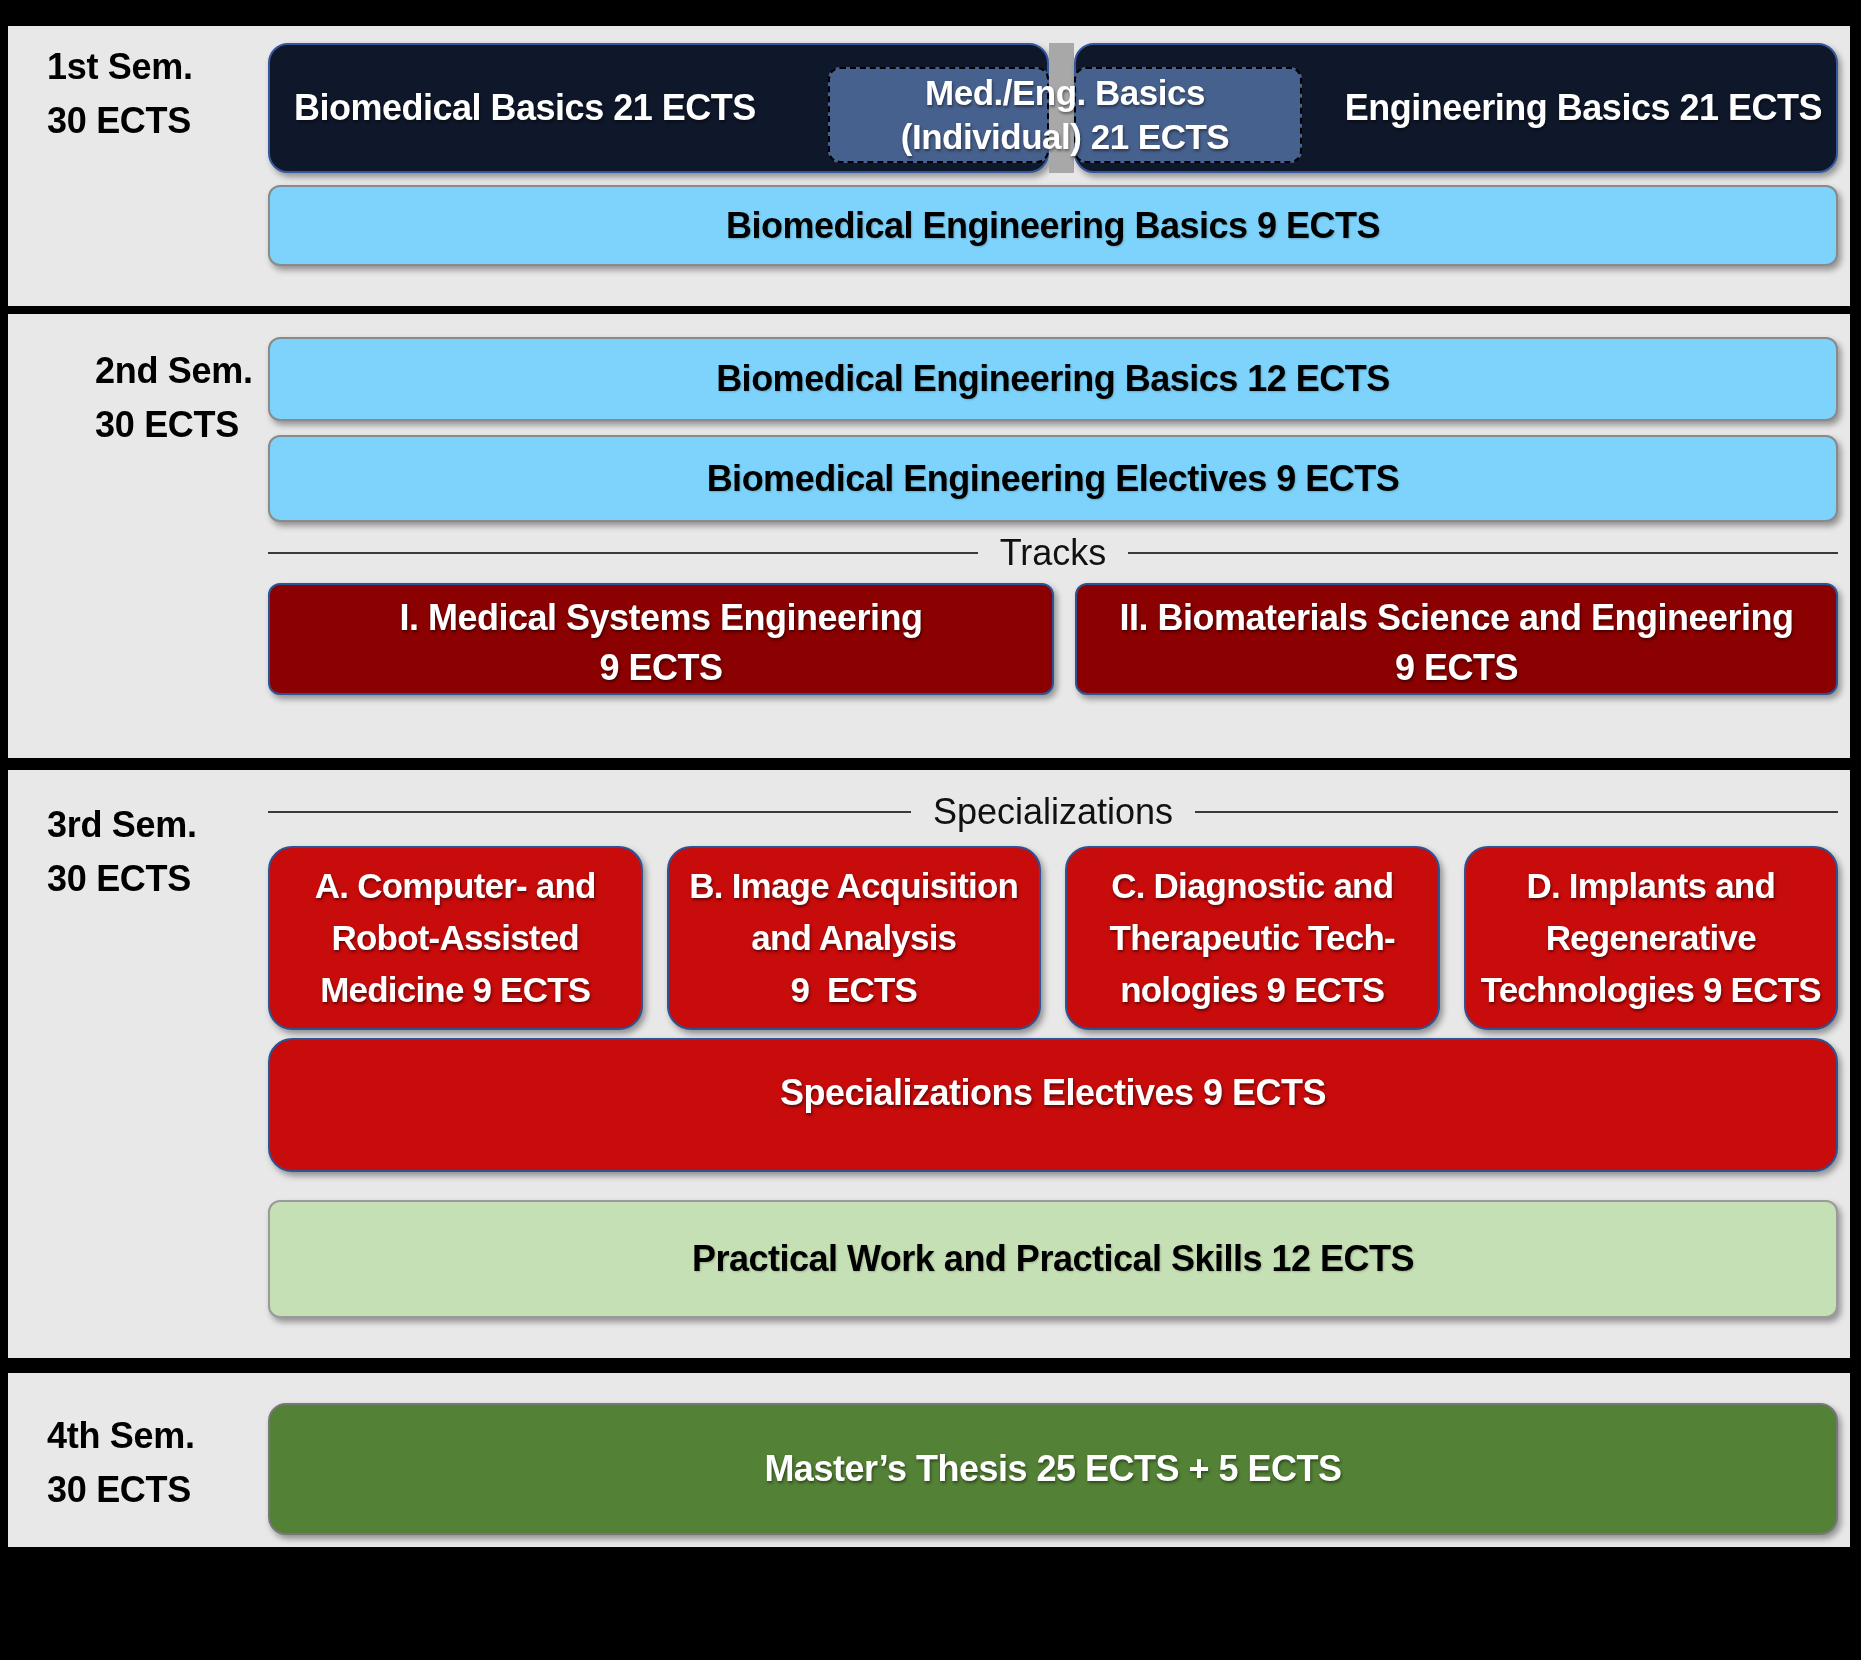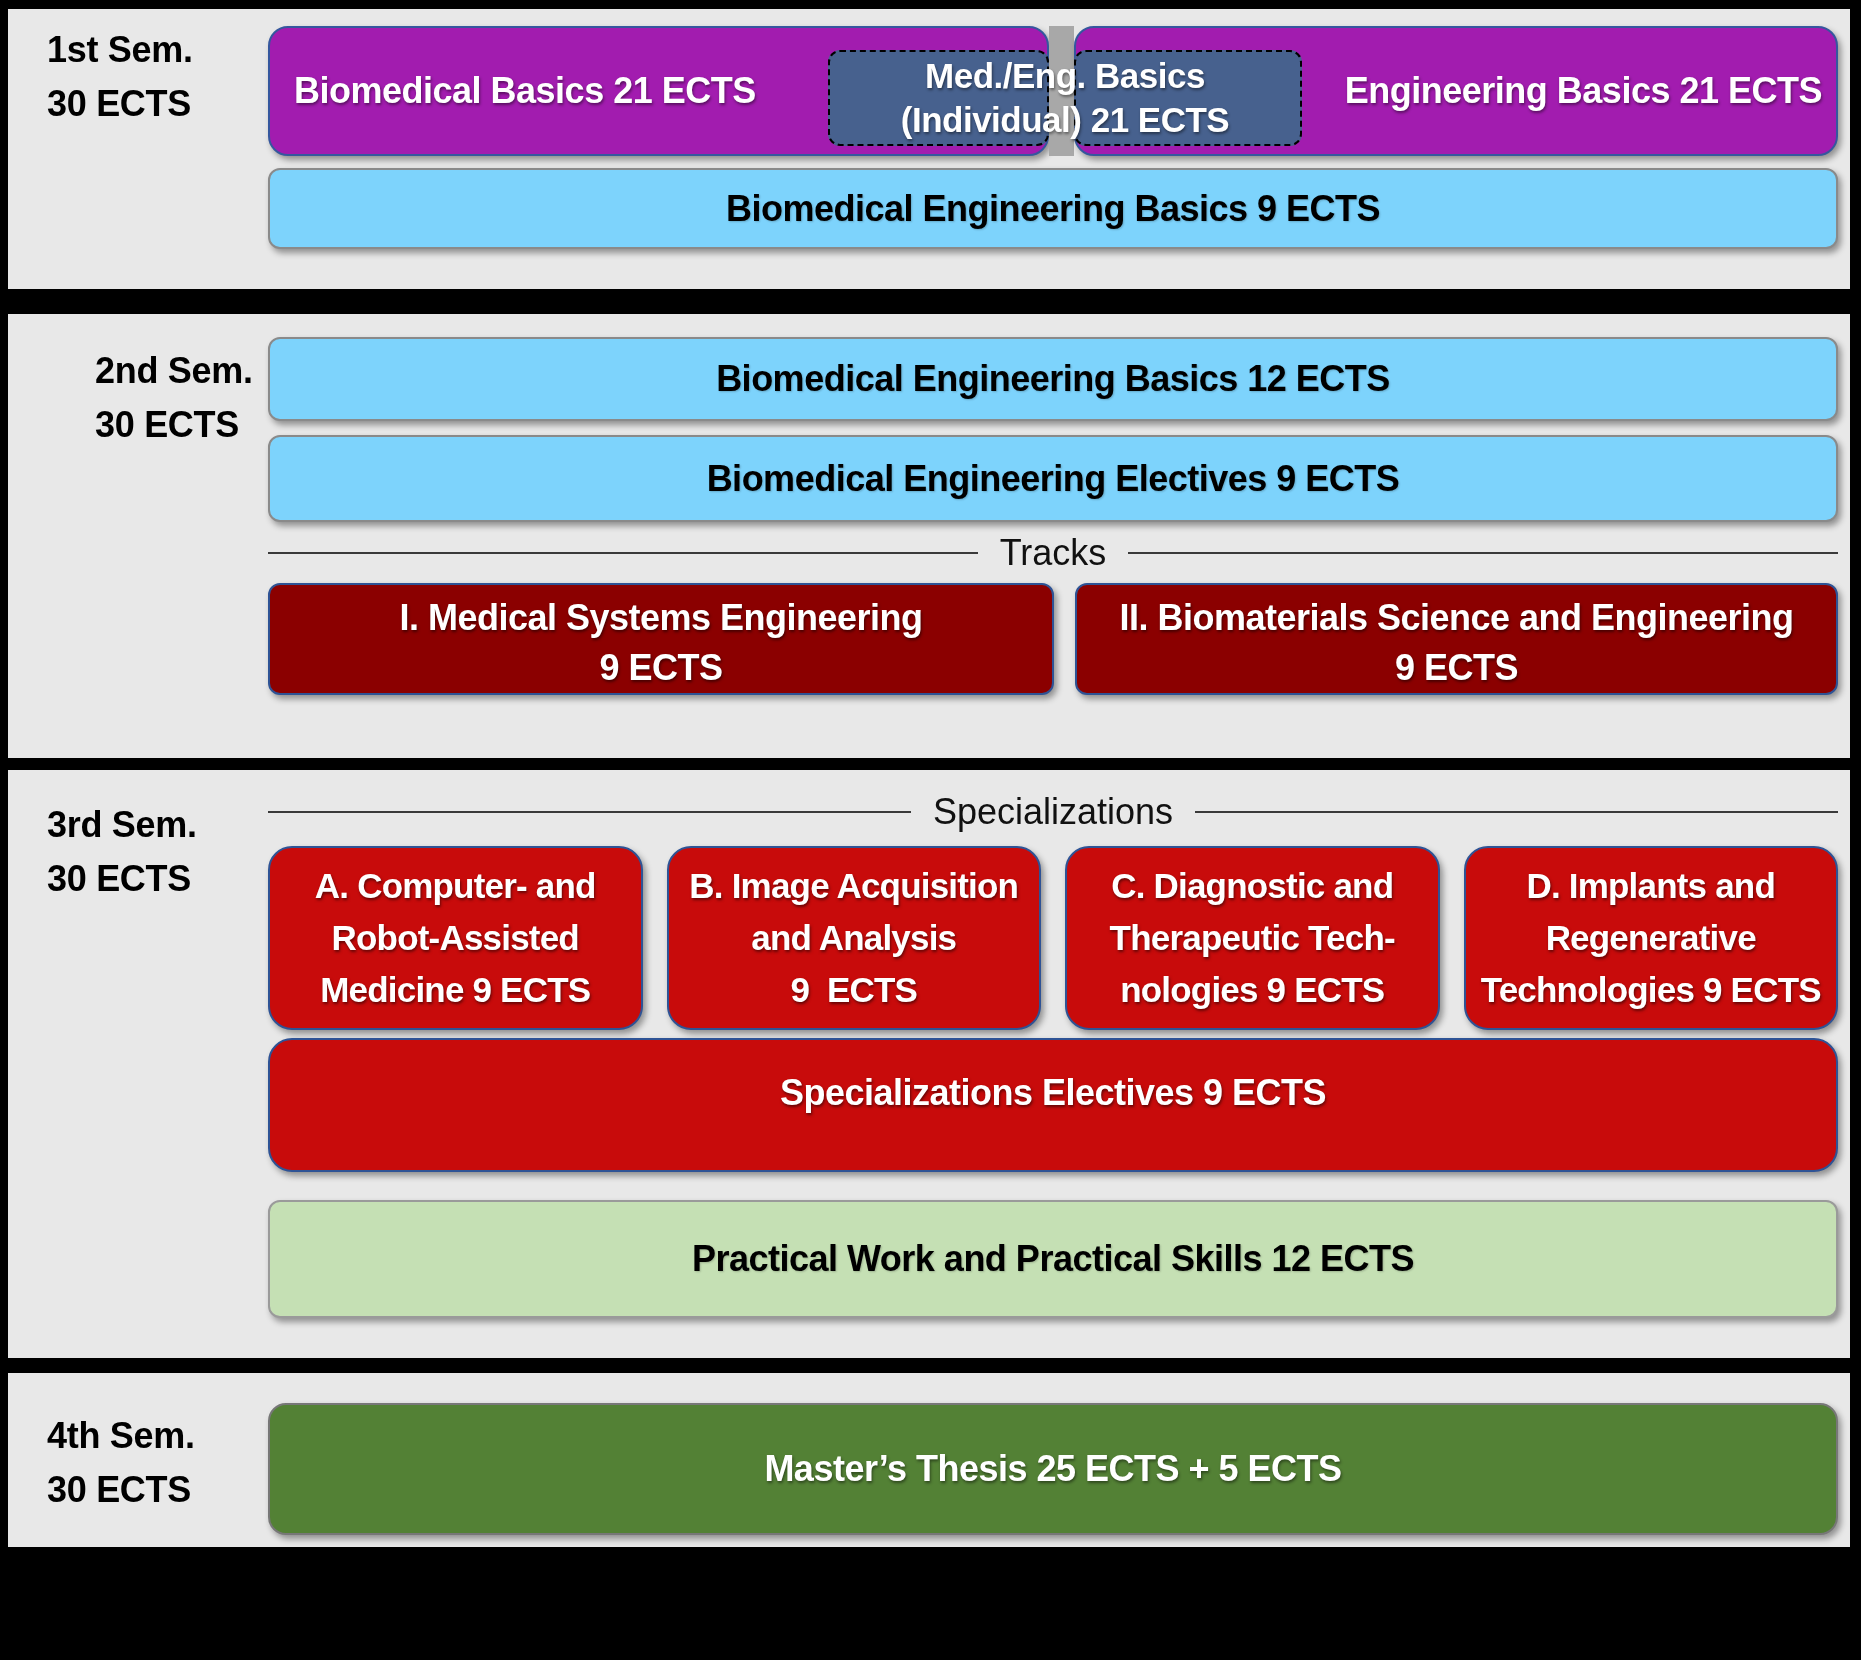--- a/index.html
+++ b/index.html
@@ -12,21 +12,21 @@
   .sem-label{
     position:absolute;left:39px;font-size:36px;font-weight:bold;color:#000;
     line-height:54px;white-space:pre-line;letter-spacing:-0.3px;
   }
   .box{
     position:absolute;box-sizing:border-box;display:flex;align-items:center;justify-content:center;
     font-weight:bold;font-size:36px;letter-spacing:-0.5px;text-align:center;
     box-shadow:3px 4px 6px rgba(0,0,0,0.38);
   }
   .multiline{white-space:pre-wrap;align-items:flex-end;}
-  .blue{background:#a21caf;border:2px solid #35579e;color:#fff;border-radius:20px;
+  .blue{background:#0f172a;border:2px solid #35579e;color:#fff;border-radius:20px;
         text-shadow:1px 2px 3px rgba(0,0,0,0.45);}
   .lightblue{background:#7dd3fc;border:2px solid #8a8a8a;color:#000;border-radius:12px;
         text-shadow:1px 1px 2px rgba(0,0,0,0.2);}
   .maroon{background:#8b0000;border:2.5px solid #2e5395;color:#fff;border-radius:12px;
         text-shadow:1px 2px 3px rgba(0,0,0,0.5);line-height:50px;}
   .red{background:#c80b0b;border:2.5px solid #2e5395;color:#fff;
         text-shadow:1px 2px 3px rgba(0,0,0,0.5);}
   .lightgreen{background:#c5e0b4;border:2px solid #9a9a9a;color:#000;border-radius:12px;
         text-shadow:1px 1px 2px rgba(0,0,0,0.2);}
   .green{background:#538135;border:2px solid #777;color:#fff;border-radius:18px;
@@ -52,21 +52,21 @@
     position:relative;box-sizing:border-box;display:flex;align-items:center;justify-content:center;
     font-weight:bold;font-size:35px;letter-spacing:-0.8px;line-height:52px;text-align:center;
     border-radius:24px;box-shadow:3px 4px 6px rgba(0,0,0,0.38);
   }
   .align-left{justify-content:flex-start;padding-left:24px;text-align:left;}
   .align-right{justify-content:flex-end;padding-right:14px;text-align:right;}
 </style>
 </head>
 <body>
 
-<div class="panel" style="top:9px;height:280px;">
+<div class="panel" style="top:26px;height:280px;">
   <div class="sem-label" style="top:14px;">1st Sem.
 30 ECTS</div>
 
   <div style="position:absolute;left:260px;top:17px;width:1570px;height:130px;">
     <div class="box blue align-left" style="left:0;top:0;width:781px;height:130px;">
       <span>Biomedical Basics 21 ECTS</span>
     </div>
     <div class="gray-strip" style="left:781px;top:0;width:25px;height:130px;"></div>
     <div class="box blue align-right" style="left:806px;top:0;width:764px;height:130px;">
       <span>Engineering Basics 21 ECTS</span>

